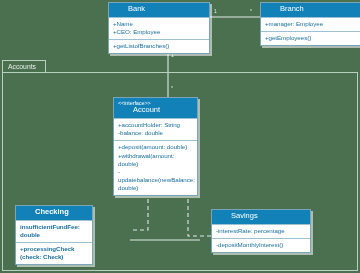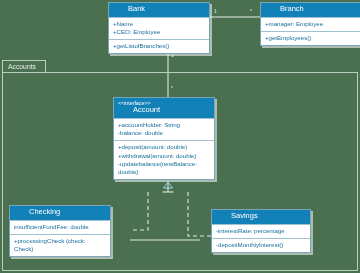--- a/index.html
+++ b/index.html
@@ -154,37 +154,37 @@
       <span class="uml-name">Branch</span>
     </div>
     <div class="uml-compartment">
       <div class="uml-feature">+manager: Employee</div>
     </div>
     <div class="uml-compartment">
       <div class="uml-feature">+getEmployees()</div>
     </div>
   </div>
 
-  <div class="uml-class" style="left:113px; top:97px; width:102px;">
+  <div class="uml-class" style="left:113px; top:97px; width:85px;">
     <div class="uml-header">
       <span class="uml-stereotype">&lt;&lt;interface&gt;&gt;</span>
       <span class="uml-name">Account</span>
     </div>
     <div class="uml-compartment">
       <div class="uml-feature">+accountHolder: String</div>
       <div class="uml-feature">-balance: double</div>
     </div>
     <div class="uml-compartment">
       <div class="uml-feature">+deposit(amount: double)</div>
       <div class="uml-feature">+withdrawal(amount: double)</div>
       <div class="uml-feature">-updatebalance(newBalance: double)</div>
     </div>
   </div>
 
-  <div class="uml-class" style="left:9px; top:205px; width:102px;">
+  <div class="uml-class" style="left:15px; top:205px; width:78px;font-weight:bold;">
     <div class="uml-header">
       <span class="uml-name">Checking</span>
     </div>
     <div class="uml-compartment">
       <div class="uml-feature">insufficientFundFee: double</div>
     </div>
     <div class="uml-compartment">
       <div class="uml-feature">+processingCheck (check: Check)</div>
     </div>
   </div>

